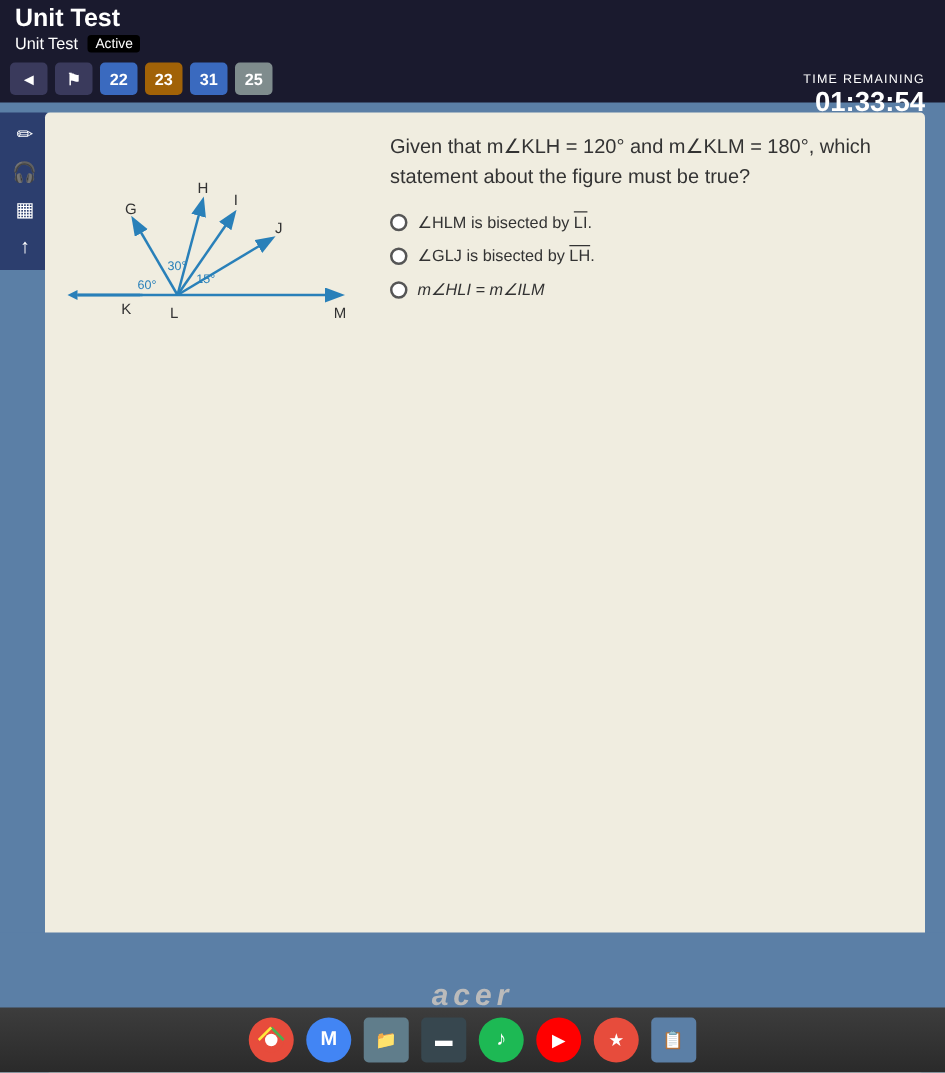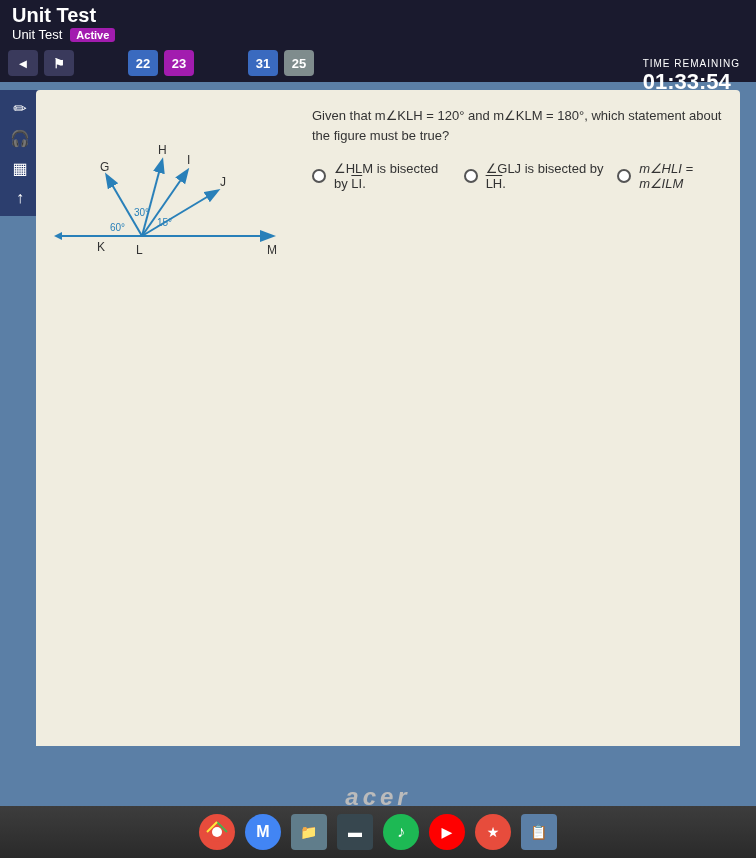--- a/index.html
+++ b/index.html
@@ -23,26 +23,25 @@
       font-size: 20px;
       font-weight: bold;
     }
     .top-bar-subtitle {
       font-size: 13px;
       display: flex;
       align-items: center;
       gap: 8px;
     }
     .active-badge {
-      background: #a21caf;
+      background: #000000;
       color: white;
       font-size: 11px;
       padding: 1px 6px;
       border-radius: 3px;
-      font-weight: bold;
     }
 
     
     .toolbar {
       background: #1a1a2e;
       padding: 6px 8px;
       display: flex;
       align-items: center;
       gap: 6px;
     }
@@ -57,32 +56,32 @@
       justify-content: center;
       font-size: 13px;
       font-weight: bold;
       color: white;
     }
     .tool-btn-nav {
       background: #3a3a5c;
     }
     .tool-btn-num {
       background: #3a6abf;
-      margin-left: 48px;
     }
     .tool-btn-orange {
-      background: #a21caf;
+      background: #a16207;
     }
     .tool-btn-gray {
       background: #7f8c8d;
     }
     .time-remaining {
       position: absolute;
       right: 16px;
       top: 58px;
+      text-align: right;
       color: white;
     }
     .time-label {
       font-size: 10px;
       letter-spacing: 1px;
     }
     .time-value {
       font-size: 22px;
       font-weight: bold;
     }
@@ -137,29 +136,29 @@
       width: 240px;
       flex-shrink: 0;
       position: relative;
     }
 
     
     .question-text-area {
       flex: 1;
     }
     .question-text {
-      font-size: 13px;
+      font-size: 16px;
       color: #333;
       margin-bottom: 16px;
       line-height: 1.5;
     }
     .options-list {
       list-style: none;
       display: flex;
-      flex-direction: row;
+      flex-direction: column;
       gap: 12px;
     }
     .option-item {
       display: flex;
       align-items: center;
       gap: 8px;
       font-size: 13px;
       color: #333;
       cursor: pointer;
     }

